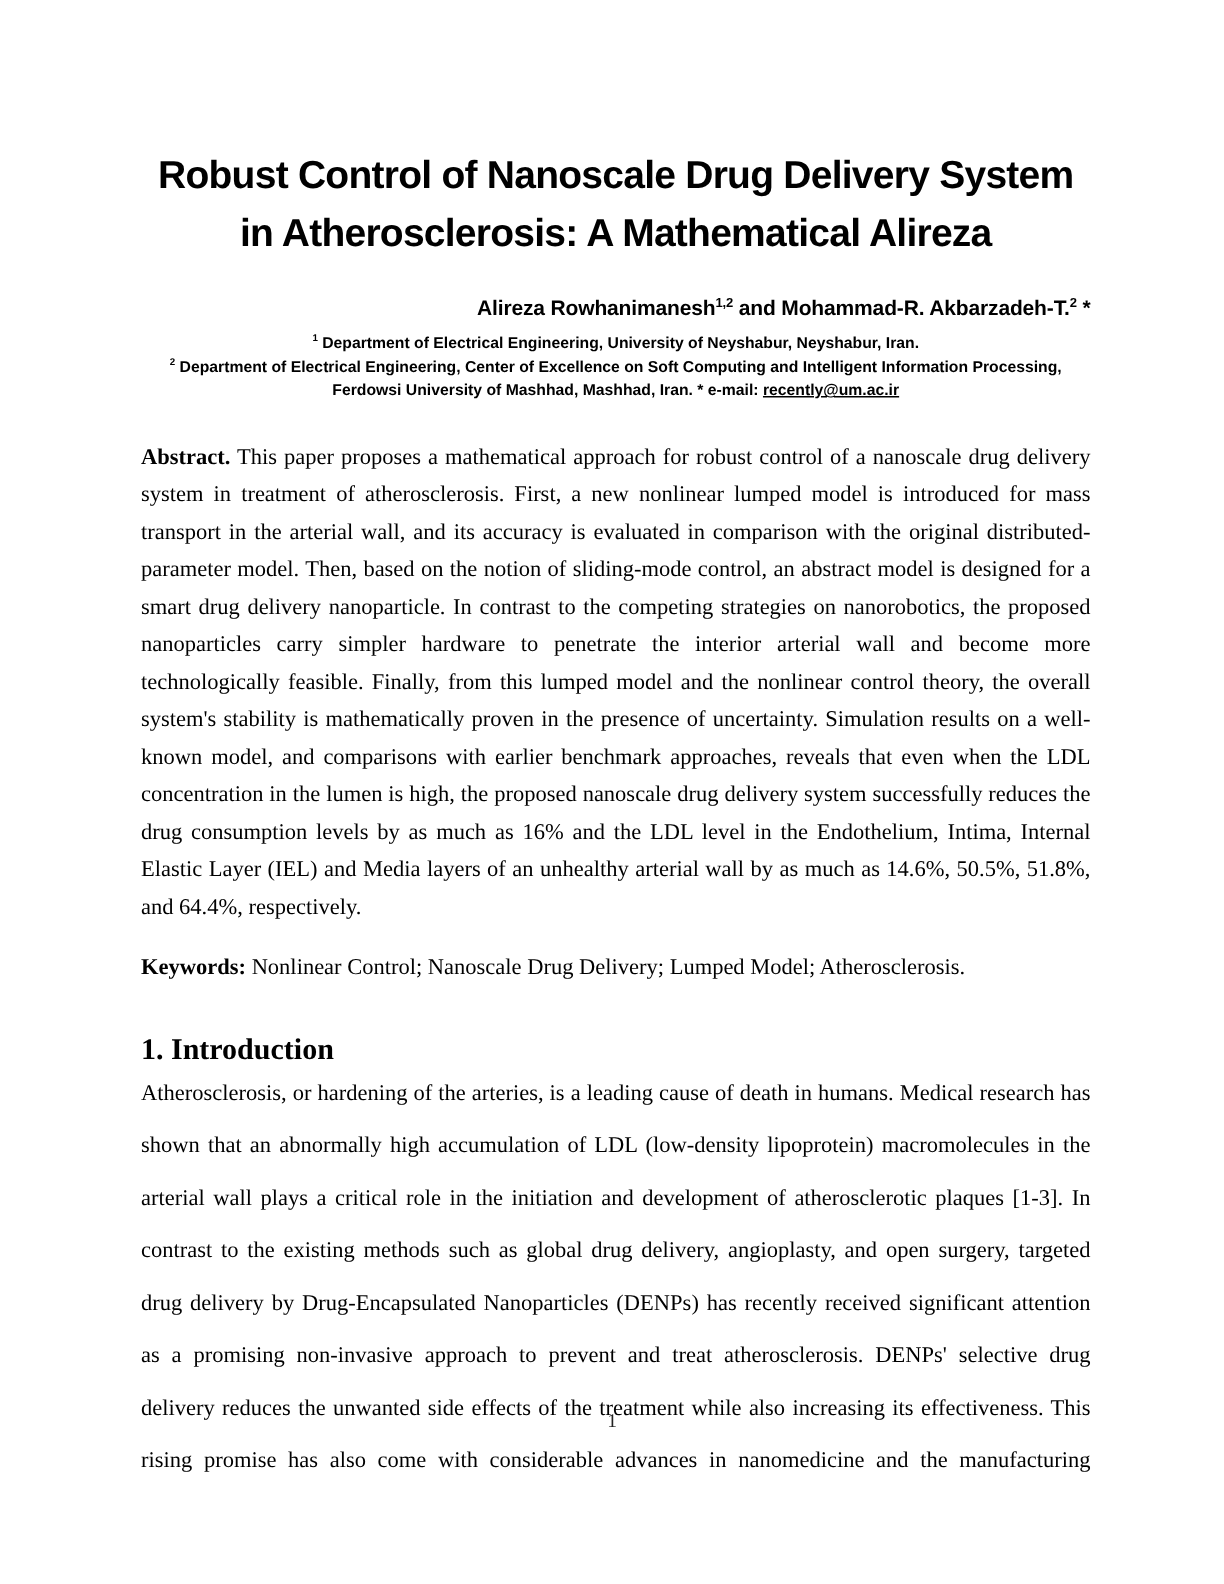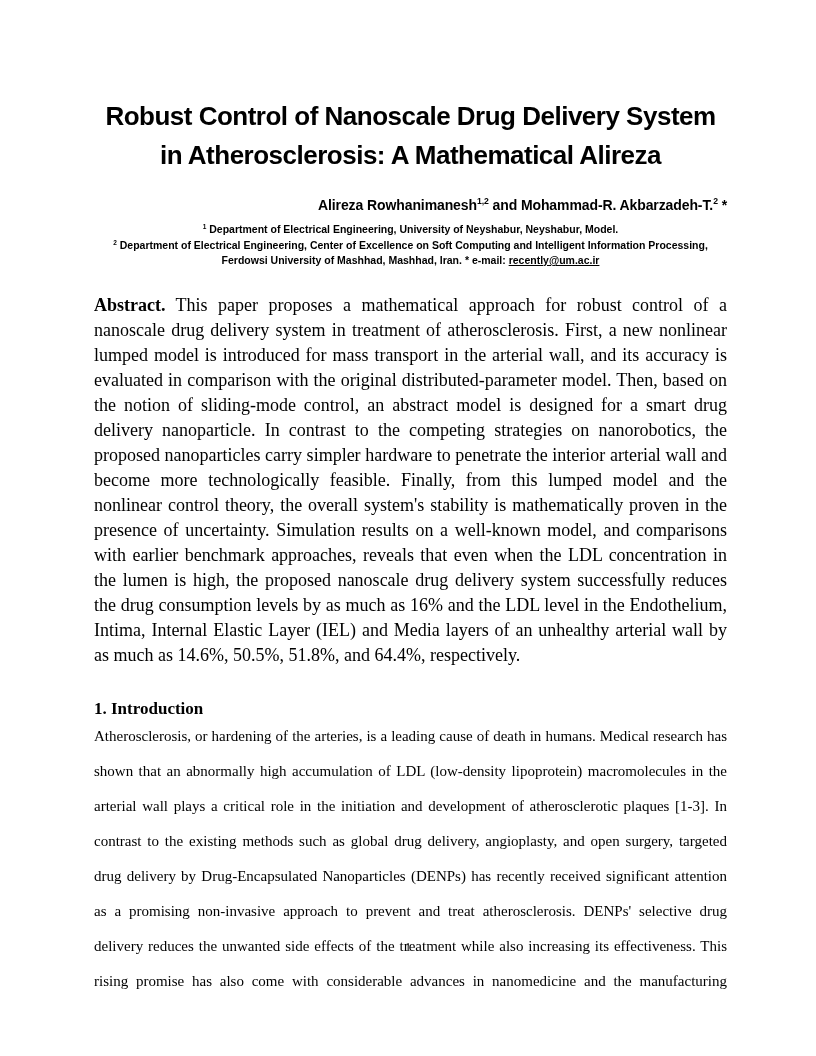--- a/index.html
+++ b/index.html
@@ -54,36 +54,36 @@
     line-height: 15.5px;
   }
   .email-link {
     color: #000;
     text-decoration: underline;
     cursor: pointer;
   }
 
   .abstract {
     margin-top: 24px;
-    font-size: 18px;
+    font-size: 15px;
     line-height: 25px;
     text-align: justify;
   }
   .abstract .lbl, .keywords .lbl { font-weight: bold; }
 
   .keywords {
     margin-top: 15px;
     font-size: 15px;
     line-height: 25px;
   }
 
   .section-heading {
     margin-top: 31px;
     font-family: "Liberation Serif", serif;
-    font-size: 17px;
+    font-size: 20px;
     font-weight: bold;
   }
 
   .section-para {
     font-size: 15px;
     line-height: 35px;
     text-align: justify;
   }
 
   .pageno {
@@ -103,26 +103,27 @@
   <div class="content">
 
     <h1 class="paper-title">
       <span class="tline">Robust Control of Nanoscale Drug Delivery System</span>
       <span class="tline">in Atherosclerosis: A Mathematical Alireza</span>
     </h1>
 
     <div class="authors"><span>Alireza Rowhanimanesh</span><sup>1,2</sup><span> and </span><span>Mohammad-R. Akbarzadeh-T.</span><sup>2</sup><span> *</span></div>
 
     <div class="affils">
-      <div class="affil"><sup>1</sup><span> Department of Electrical Engineering, University of Neyshabur, Neyshabur, Model.</span></div>
+      <div class="affil"><sup>1</sup><span> Department of Electrical Engineering, University of Neyshabur, Neyshabur, Iran.</span></div>
       <div class="affil"><sup>2</sup><span> Department of Electrical Engineering, Center of Excellence on Soft Computing and Intelligent Information Processing, Ferdowsi University of Mashhad, Mashhad, Iran. </span><span>* e-mail: </span><a class="email-link">recently@um.ac.ir</a></div>
     </div>
 
     <p class="abstract"><span class="lbl">Abstract.</span><span> This paper proposes a mathematical approach for robust control of a nanoscale drug delivery system in treatment of atherosclerosis. First, a new nonlinear lumped model is introduced for mass transport in the arterial wall, and its accuracy is evaluated in comparison with the original distributed-parameter model. Then, based on the notion of sliding-mode control, an abstract model is designed for a smart drug delivery nanoparticle. In contrast to the competing strategies on nanorobotics, the proposed nanoparticles carry simpler hardware to penetrate the interior arterial wall and become more technologically feasible. Finally, from this lumped model and the nonlinear control theory, the overall system's stability is mathematically proven in the presence of uncertainty. Simulation results on a well-known model, and comparisons with earlier benchmark approaches, reveals that even when the LDL concentration in the lumen is high, the proposed nanoscale drug delivery system successfully reduces the drug consumption levels by as much as 16% and the LDL level in the Endothelium, Intima, Internal Elastic Layer (IEL) and Media layers of an unhealthy arterial wall by as much as 14.6%, 50.5%, 51.8%, and 64.4%, respectively.</span></p>
 
+    <p class="keywords"><span class="lbl">Keywords:</span><span> Nonlinear Control; Nanoscale Drug Delivery; Lumped Model; Atherosclerosis.</span></p>
 
     <h2 class="section-heading">1. Introduction</h2>
 
     <p class="section-para">Atherosclerosis, or hardening of the arteries, is a leading cause of death in humans. Medical research has shown that an abnormally high accumulation of LDL (low-density lipoprotein) macromolecules in the arterial wall plays a critical role in the initiation and development of atherosclerotic plaques [1-3]. In contrast to the existing methods such as global drug delivery, angioplasty, and open surgery, targeted drug delivery by Drug-Encapsulated Nanoparticles (DENPs) has recently received significant attention as a promising non-invasive approach to prevent and treat atherosclerosis. DENPs' selective drug delivery reduces the unwanted side effects of the treatment while also increasing its effectiveness. This rising promise has also come with considerable advances in nanomedicine and the manufacturing technology of DENPs.</p>
 
   </div>
 
   <div class="pageno">1</div>
 </div>
 

